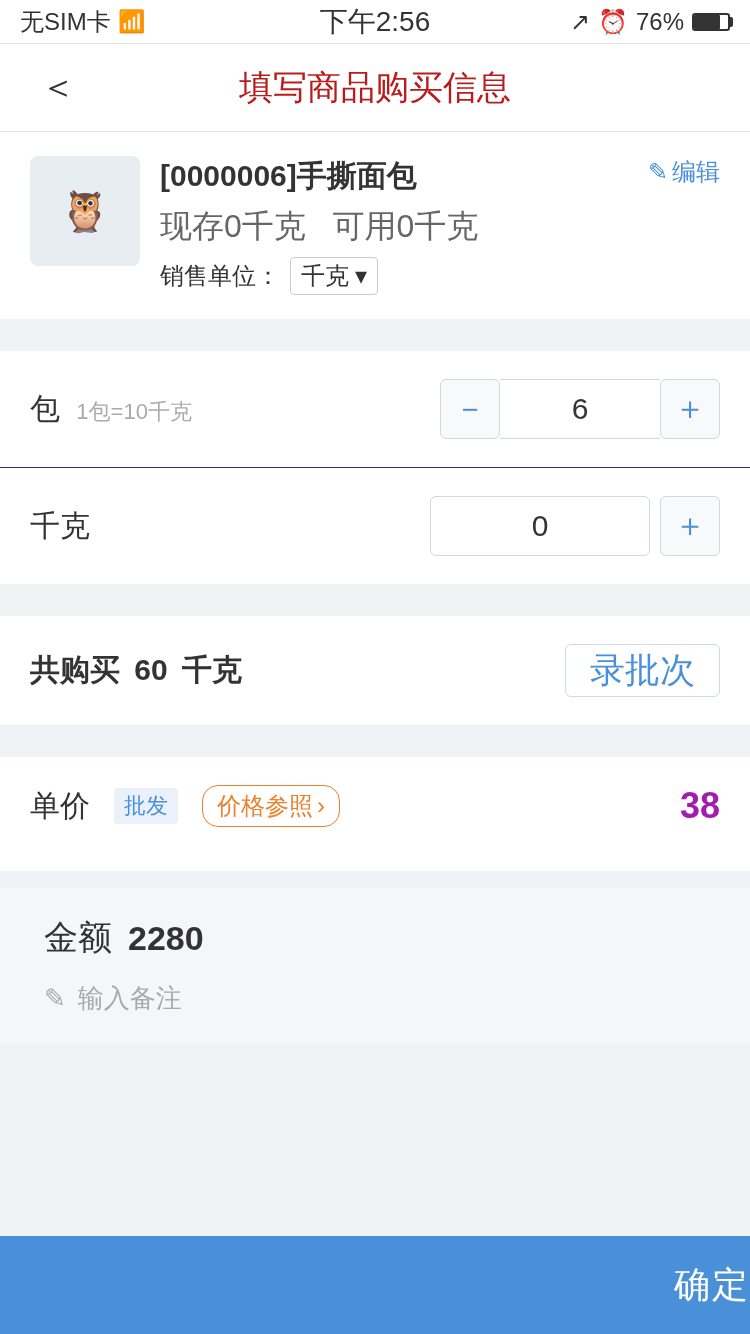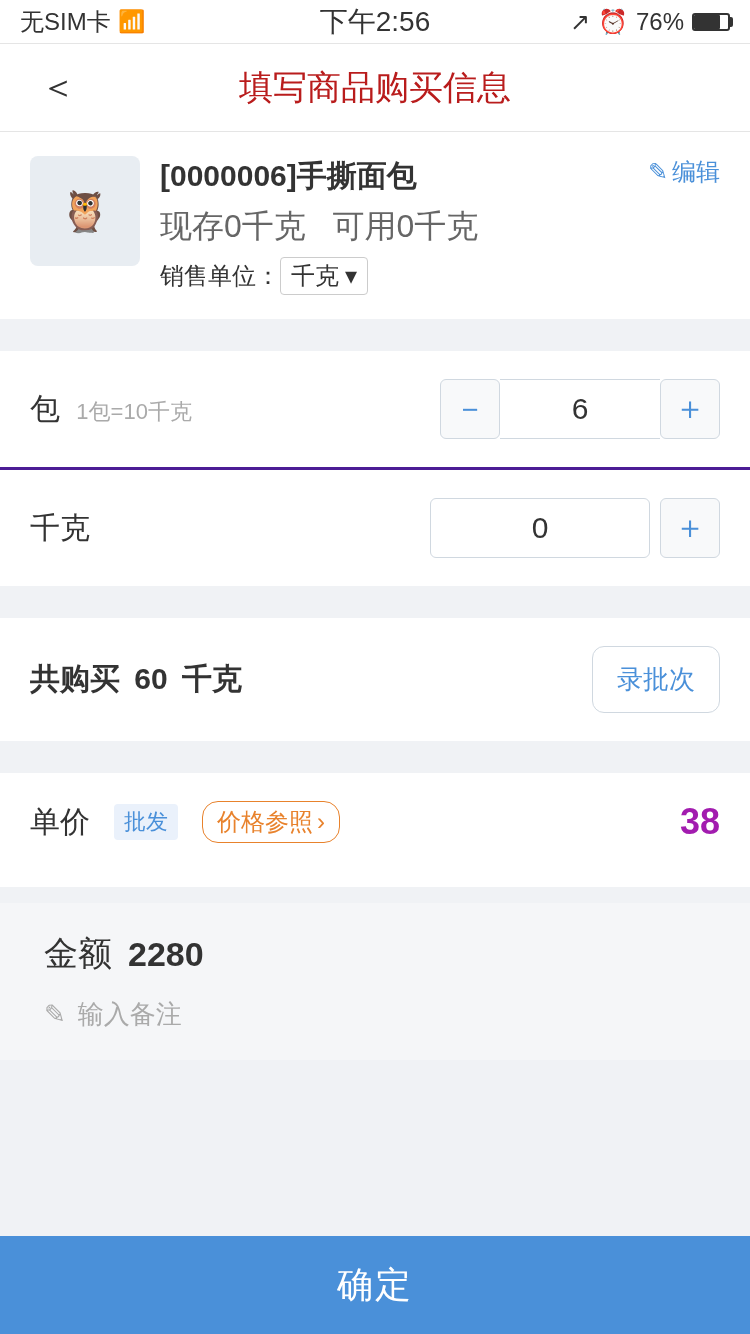--- a/index.html
+++ b/index.html
@@ -115,20 +115,21 @@
     .product-stock {
       font-size: 32px;
       color: #666;
       margin-bottom: 8px;
     }
     .product-unit-row {
       display: flex;
       align-items: center;
       font-size: 24px;
       color: #333;
+      gap: 10px;
     }
     .unit-selector {
       border: 1px solid #ccc;
       border-radius: 4px;
       padding: 2px 10px;
       font-size: 24px;
       color: #333;
       background: #fff;
       display: flex;
       align-items: center;
@@ -149,21 +150,21 @@
 
     
     .input-section {
       background: #fff;
       margin-bottom: 16px;
     }
     .input-row {
       display: flex;
       align-items: center;
       padding: 28px 30px;
-      border-bottom: 3px solid #4c1d95;
+      border-bottom: 1px solid #4c1d95;
     }
     .input-row:last-child { border-bottom: none; }
     .input-label {
       font-size: 30px;
       color: #333;
       flex: 1;
     }
     .input-hint {
       font-size: 22px;
       color: #aaa;
@@ -234,23 +235,23 @@
       justify-content: space-between;
       margin-bottom: 16px;
     }
     .total-text {
       font-size: 30px;
       color: #333;
     }
     .total-text span { font-weight: 600; }
     .batch-btn {
       border: 1px solid #d0d8e0;
-      border-radius: 12px;
-      padding: 15px 24px;
-      font-size: 26px;
+      border-radius: 6px;
+      padding: 2px 24px;
+      font-size: 35px;
       color: #4a90d9;
       background: #fff;
       cursor: pointer;
     }
 
     
     .price-section {
       background: #fff;
       padding: 28px 30px;
       margin-bottom: 16px;
@@ -340,20 +341,21 @@
     .confirm-btn {
       font-size: 36px;
       font-weight: 500;
       color: #fff;
       border: none;
       background: transparent;
       cursor: pointer;
       width: 100%;
       height: 100%;
       letter-spacing: 2px;
+      text-align: right;
     }
 
     
     .divider {
       height: 16px;
       background: #f0f2f5;
     }
   </style>
 </head>
 <body>

